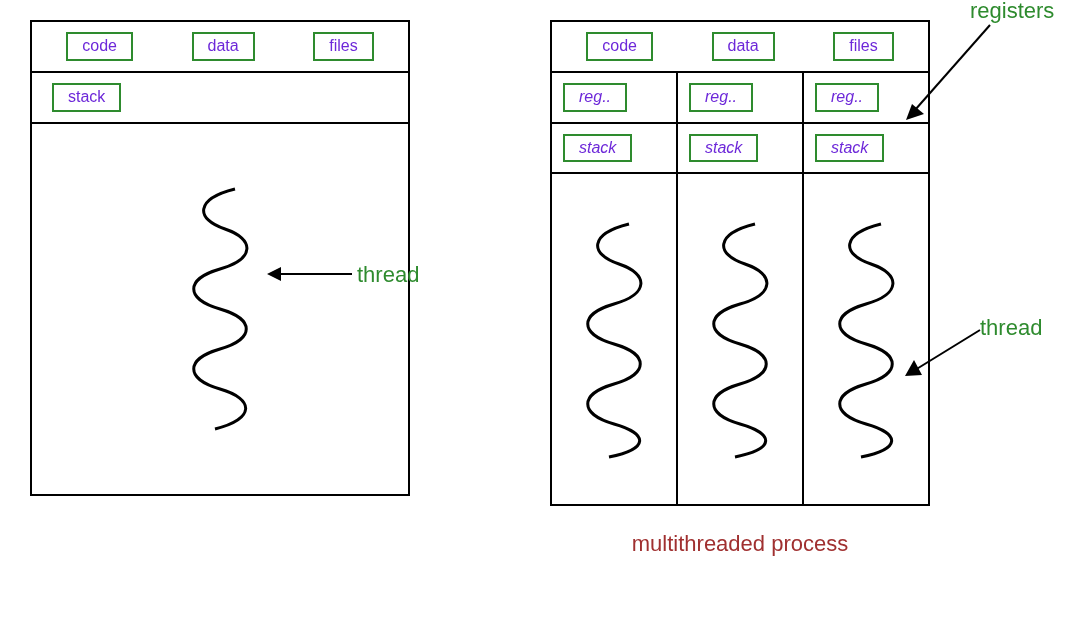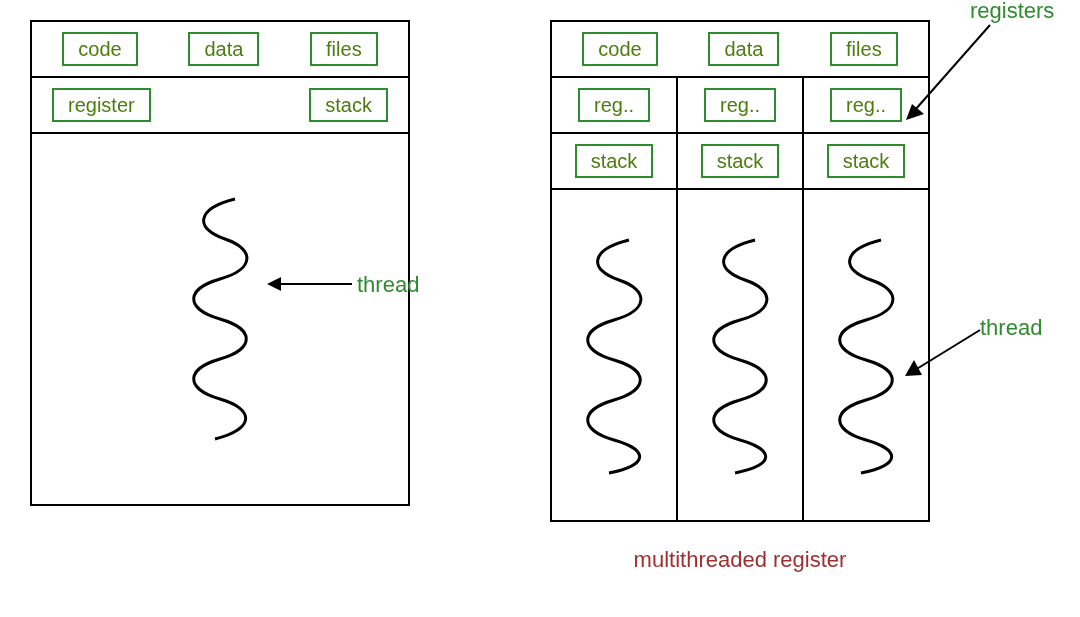--- a/index.html
+++ b/index.html
@@ -30,31 +30,31 @@
     padding: 10px 5px;
   }
   .split-row {
     display: flex;
     border-bottom: 2px solid #000;
   }
   .split-cell {
     flex: 1;
     border-right: 2px solid #000;
     display: flex;
-    justify-content: center;
     padding: 10px 11px;
+    font-style: italic;
   }
   .split-cell:last-child {
     border-right: none;
   }
   .label-box {
     border: 2px solid #2e8b2e;
-    color: #4d7c0f;
+    color: #6d28d9;
     padding: 2px 14px;
-    font-size: 20px;
+    font-size: 16px;
     line-height: 1.3;
     display: inline-block;
   }
   .single-second-row {
     border-bottom: 2px solid #000;
     display: flex;
     justify-content: space-between;
     padding: 10px 20px;
   }
   .thread-area {
@@ -111,21 +111,20 @@
 <div class="diagram-wrap">
 
   <div class="col">
     <div class="process-box">
       <div class="shared-row">
         <span class="label-box">code</span>
         <span class="label-box">data</span>
         <span class="label-box">files</span>
       </div>
       <div class="single-second-row">
-        <span class="label-box">register</span>
         <span class="label-box">stack</span>
       </div>
       <div class="single-thread-area">
         <svg class="squiggle" width="90" height="250" viewBox="0 0 90 250">
           <path d="M60 5 C 20 15, 20 35, 50 45 C 80 55, 80 75, 45 85 C 10 95, 10 115, 45 125 C 80 135, 80 155, 45 165 C 10 175, 10 195, 45 205 C 80 215, 80 235, 40 245"></path>
         </svg>
         <svg width="90" height="40" style="position:absolute; left:235px; top:130px;">
           <line x1="85" y1="20" x2="10" y2="20" class="arrow-line"></line>
           <polygon points="0,20 14,13 14,27" fill="#000"></polygon>
         </svg>
@@ -174,21 +173,21 @@
             <path d="M55 5 C 15 15, 15 35, 45 45 C 75 55, 75 75, 40 85 C 5 95, 5 115, 40 125 C 75 135, 75 155, 40 165 C 5 175, 5 195, 40 205 C 75 215, 75 230, 35 238"></path>
           </svg>
         </div>
         <div class="thread-col">
           <svg class="squiggle" width="80" height="240" viewBox="0 0 80 240">
             <path d="M55 5 C 15 15, 15 35, 45 45 C 75 55, 75 75, 40 85 C 5 95, 5 115, 40 125 C 75 135, 75 155, 40 165 C 5 175, 5 195, 40 205 C 75 215, 75 230, 35 238"></path>
           </svg>
         </div>
       </div>
     </div>
-    <div class="caption">multithreaded register</div>
+    <div class="caption">multithreaded process</div>
 
     <span class="annotation" style="left:420px; top:-22px;">registers</span>
     <svg width="120" height="110" style="position:absolute; left:350px; top:-5px;">
       <line x1="15" y1="95" x2="90" y2="10" class="arrow-line"></line>
       <polygon points="6,105 12,89 24,99" fill="#000"></polygon>
     </svg>
 
     <span class="annotation" style="left:430px; top:295px;">thread</span>
     <svg width="100" height="70" style="position:absolute; left:350px; top:300px;">
       <line x1="80" y1="10" x2="15" y2="50" class="arrow-line"></line>

